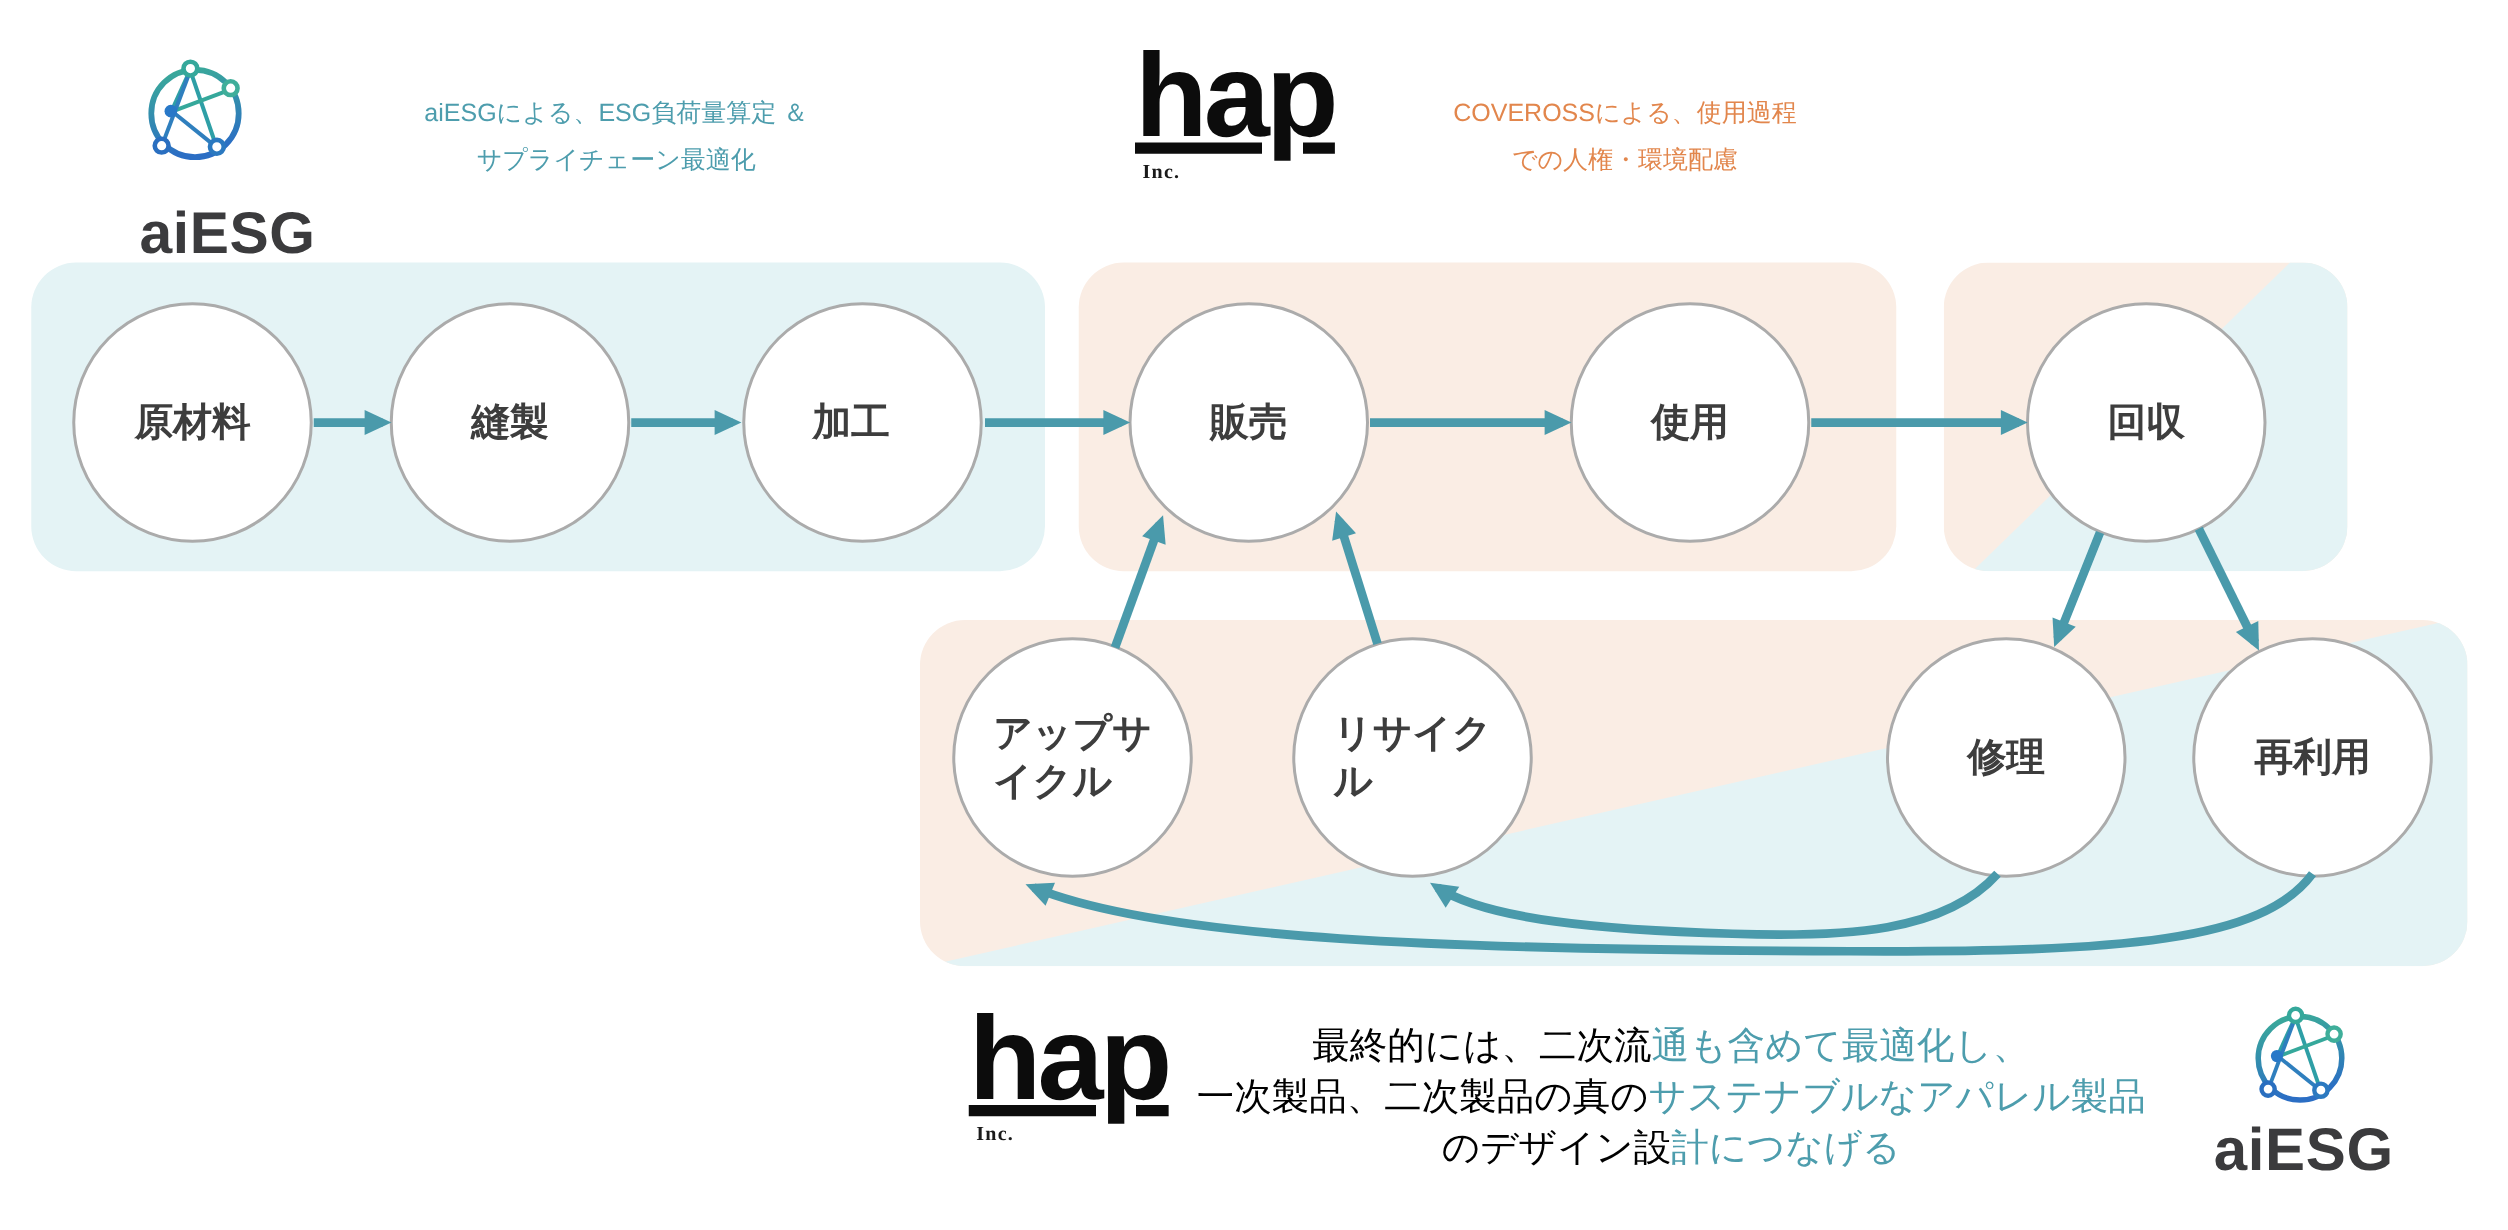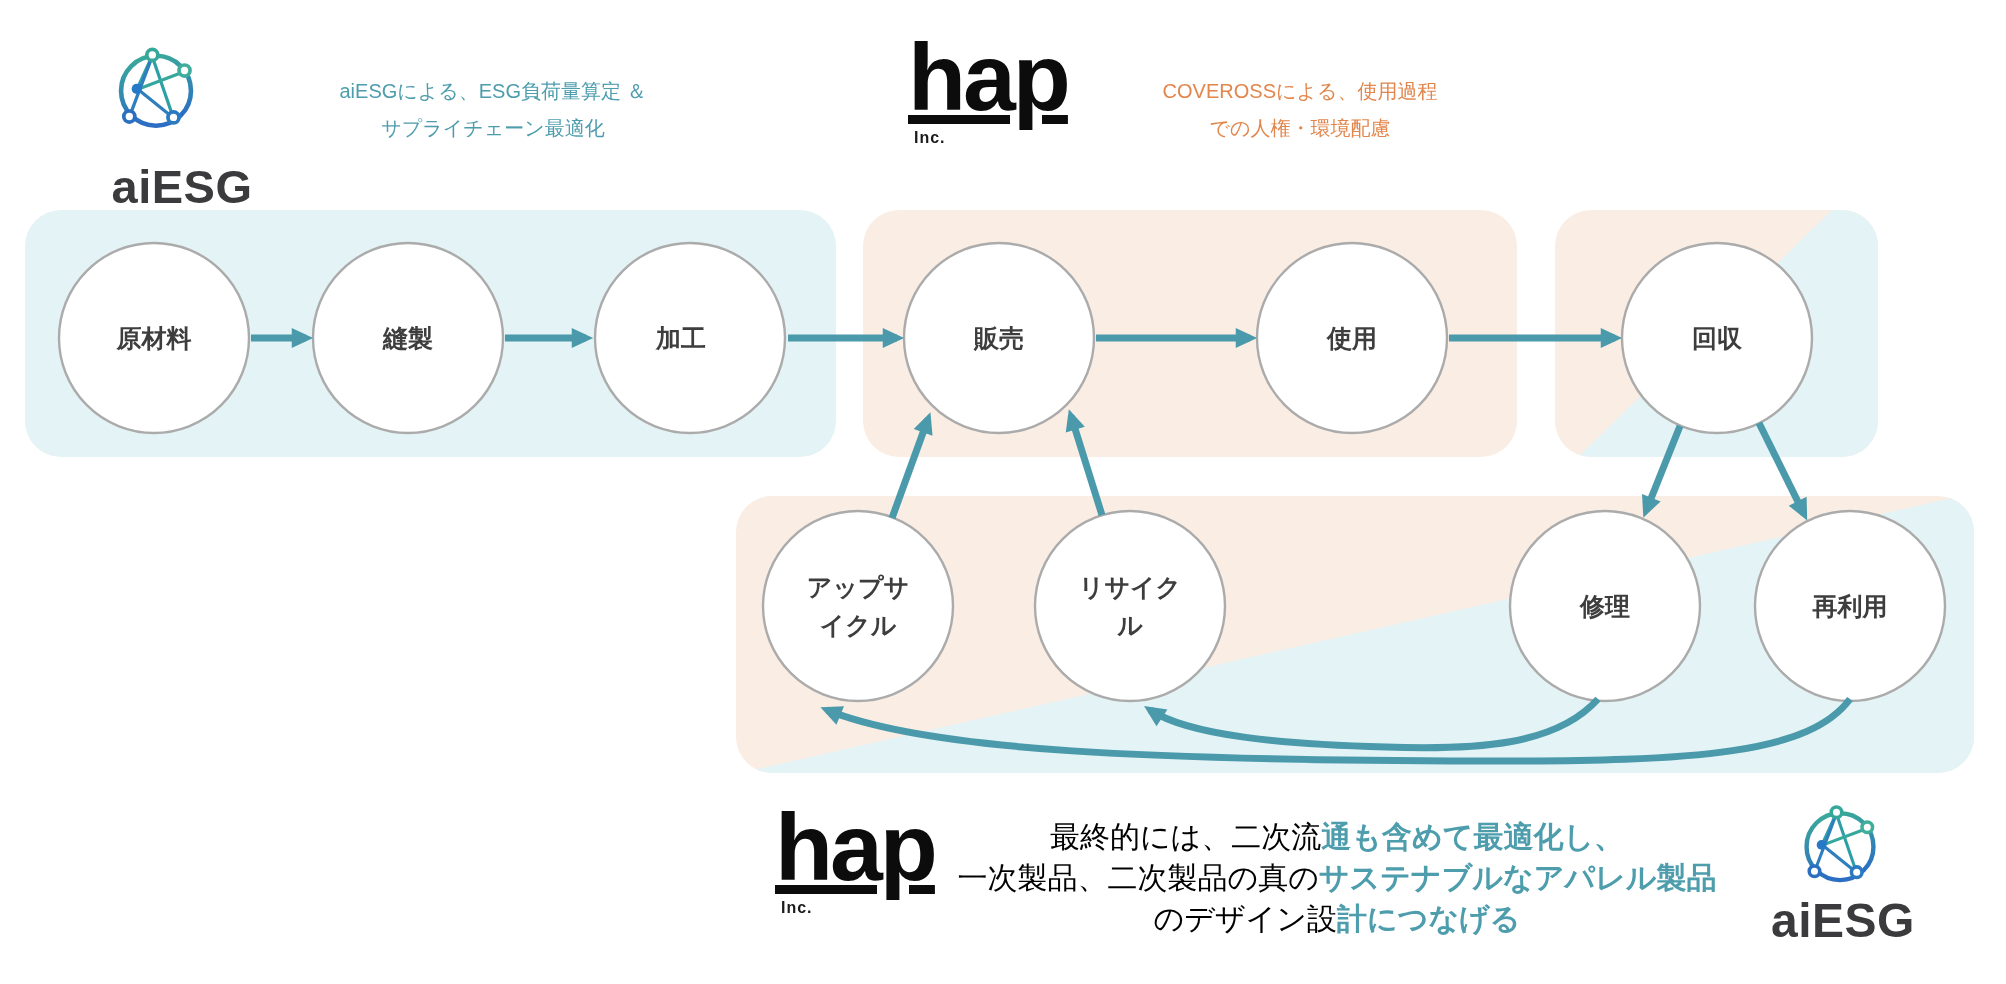--- a/index.html
+++ b/index.html
@@ -11,37 +11,37 @@
   .overlay{position:absolute;}
   .center-xy{transform:translate(-50%,-50%);}
   .center-x{transform:translateX(-50%);}
   .note{
     text-align:center;font-size:20px;line-height:37px;font-weight:500;
     white-space:nowrap;
   }
   .note-teal{color:#4D9DAD;}
   .note-orange{color:#E2864C;}
   .node-label{
-    text-align:center;font-size:25px;line-height:38px;font-weight:700;
+    text-align:left;font-size:31px;line-height:38px;font-weight:700;
     color:#3D3D3D;white-space:pre-line;
   }
   .hap-wordmark{
     font-size:95px;font-weight:700;color:#0C0C0C;letter-spacing:-3px;line-height:1;text-decoration:underline;
   }
   .hap-inc{
-    font-size:16px;font-weight:700;color:#1A1A1A;letter-spacing:1px;
+    font-size:16px;font-weight:700;color:#1A1A1A;letter-spacing:1px;font-family:Liberation Serif, serif;
   }
   .aiesg-wordmark{
     font-size:47px;font-weight:700;color:#3B3B3D;letter-spacing:0.5px;line-height:1;
   }
   .bottom-note{
     text-align:center;font-size:30px;line-height:41px;font-weight:500;white-space:nowrap;
   }
   .bottom-note .seg-orange{color:#000000;}
-  .bottom-note .seg-teal{color:#4D9DAD;font-weight:bold;}
+  .bottom-note .seg-teal{color:#4D9DAD;}
 </style>
 </head>
 <body>
 
 <div class="stage">
 
   <svg class="diagram" width="2006" height="984" viewBox="0 0 2006 984">
     <defs>
       <linearGradient id="gradIcon" x1="0%" y1="0%" x2="20%" y2="100%">
         <stop offset="0%" stop-color="#3BAD97"></stop>

